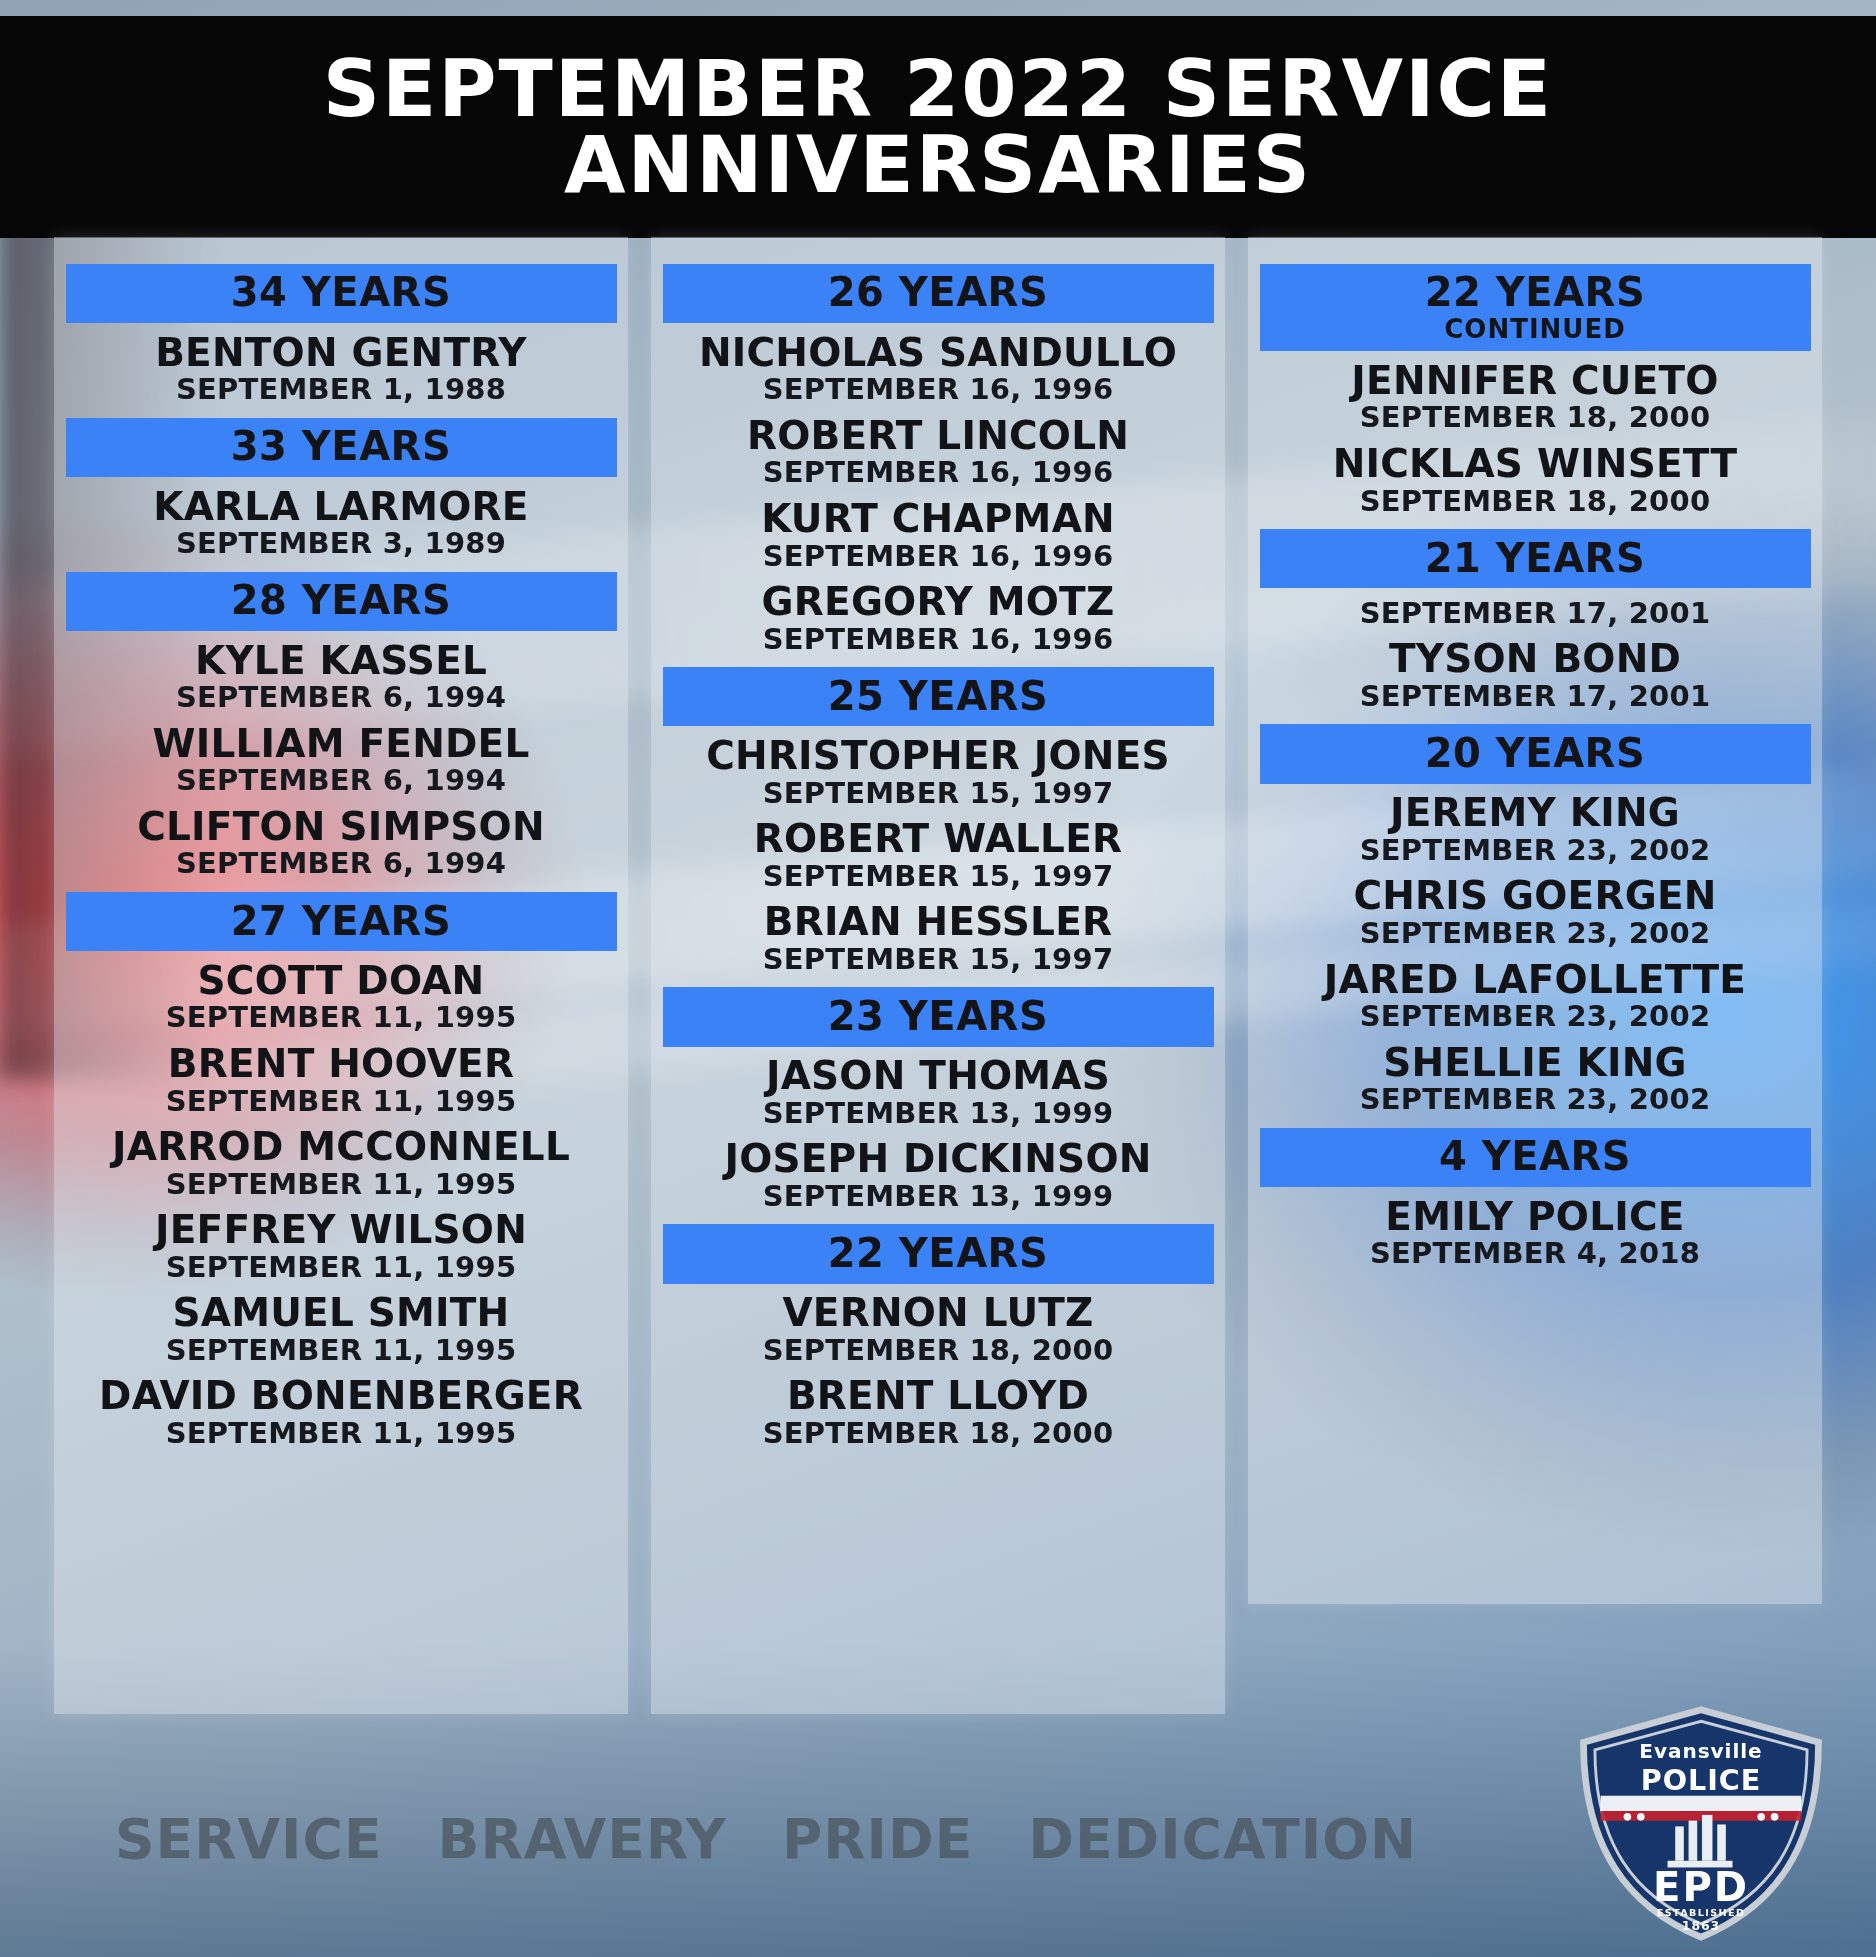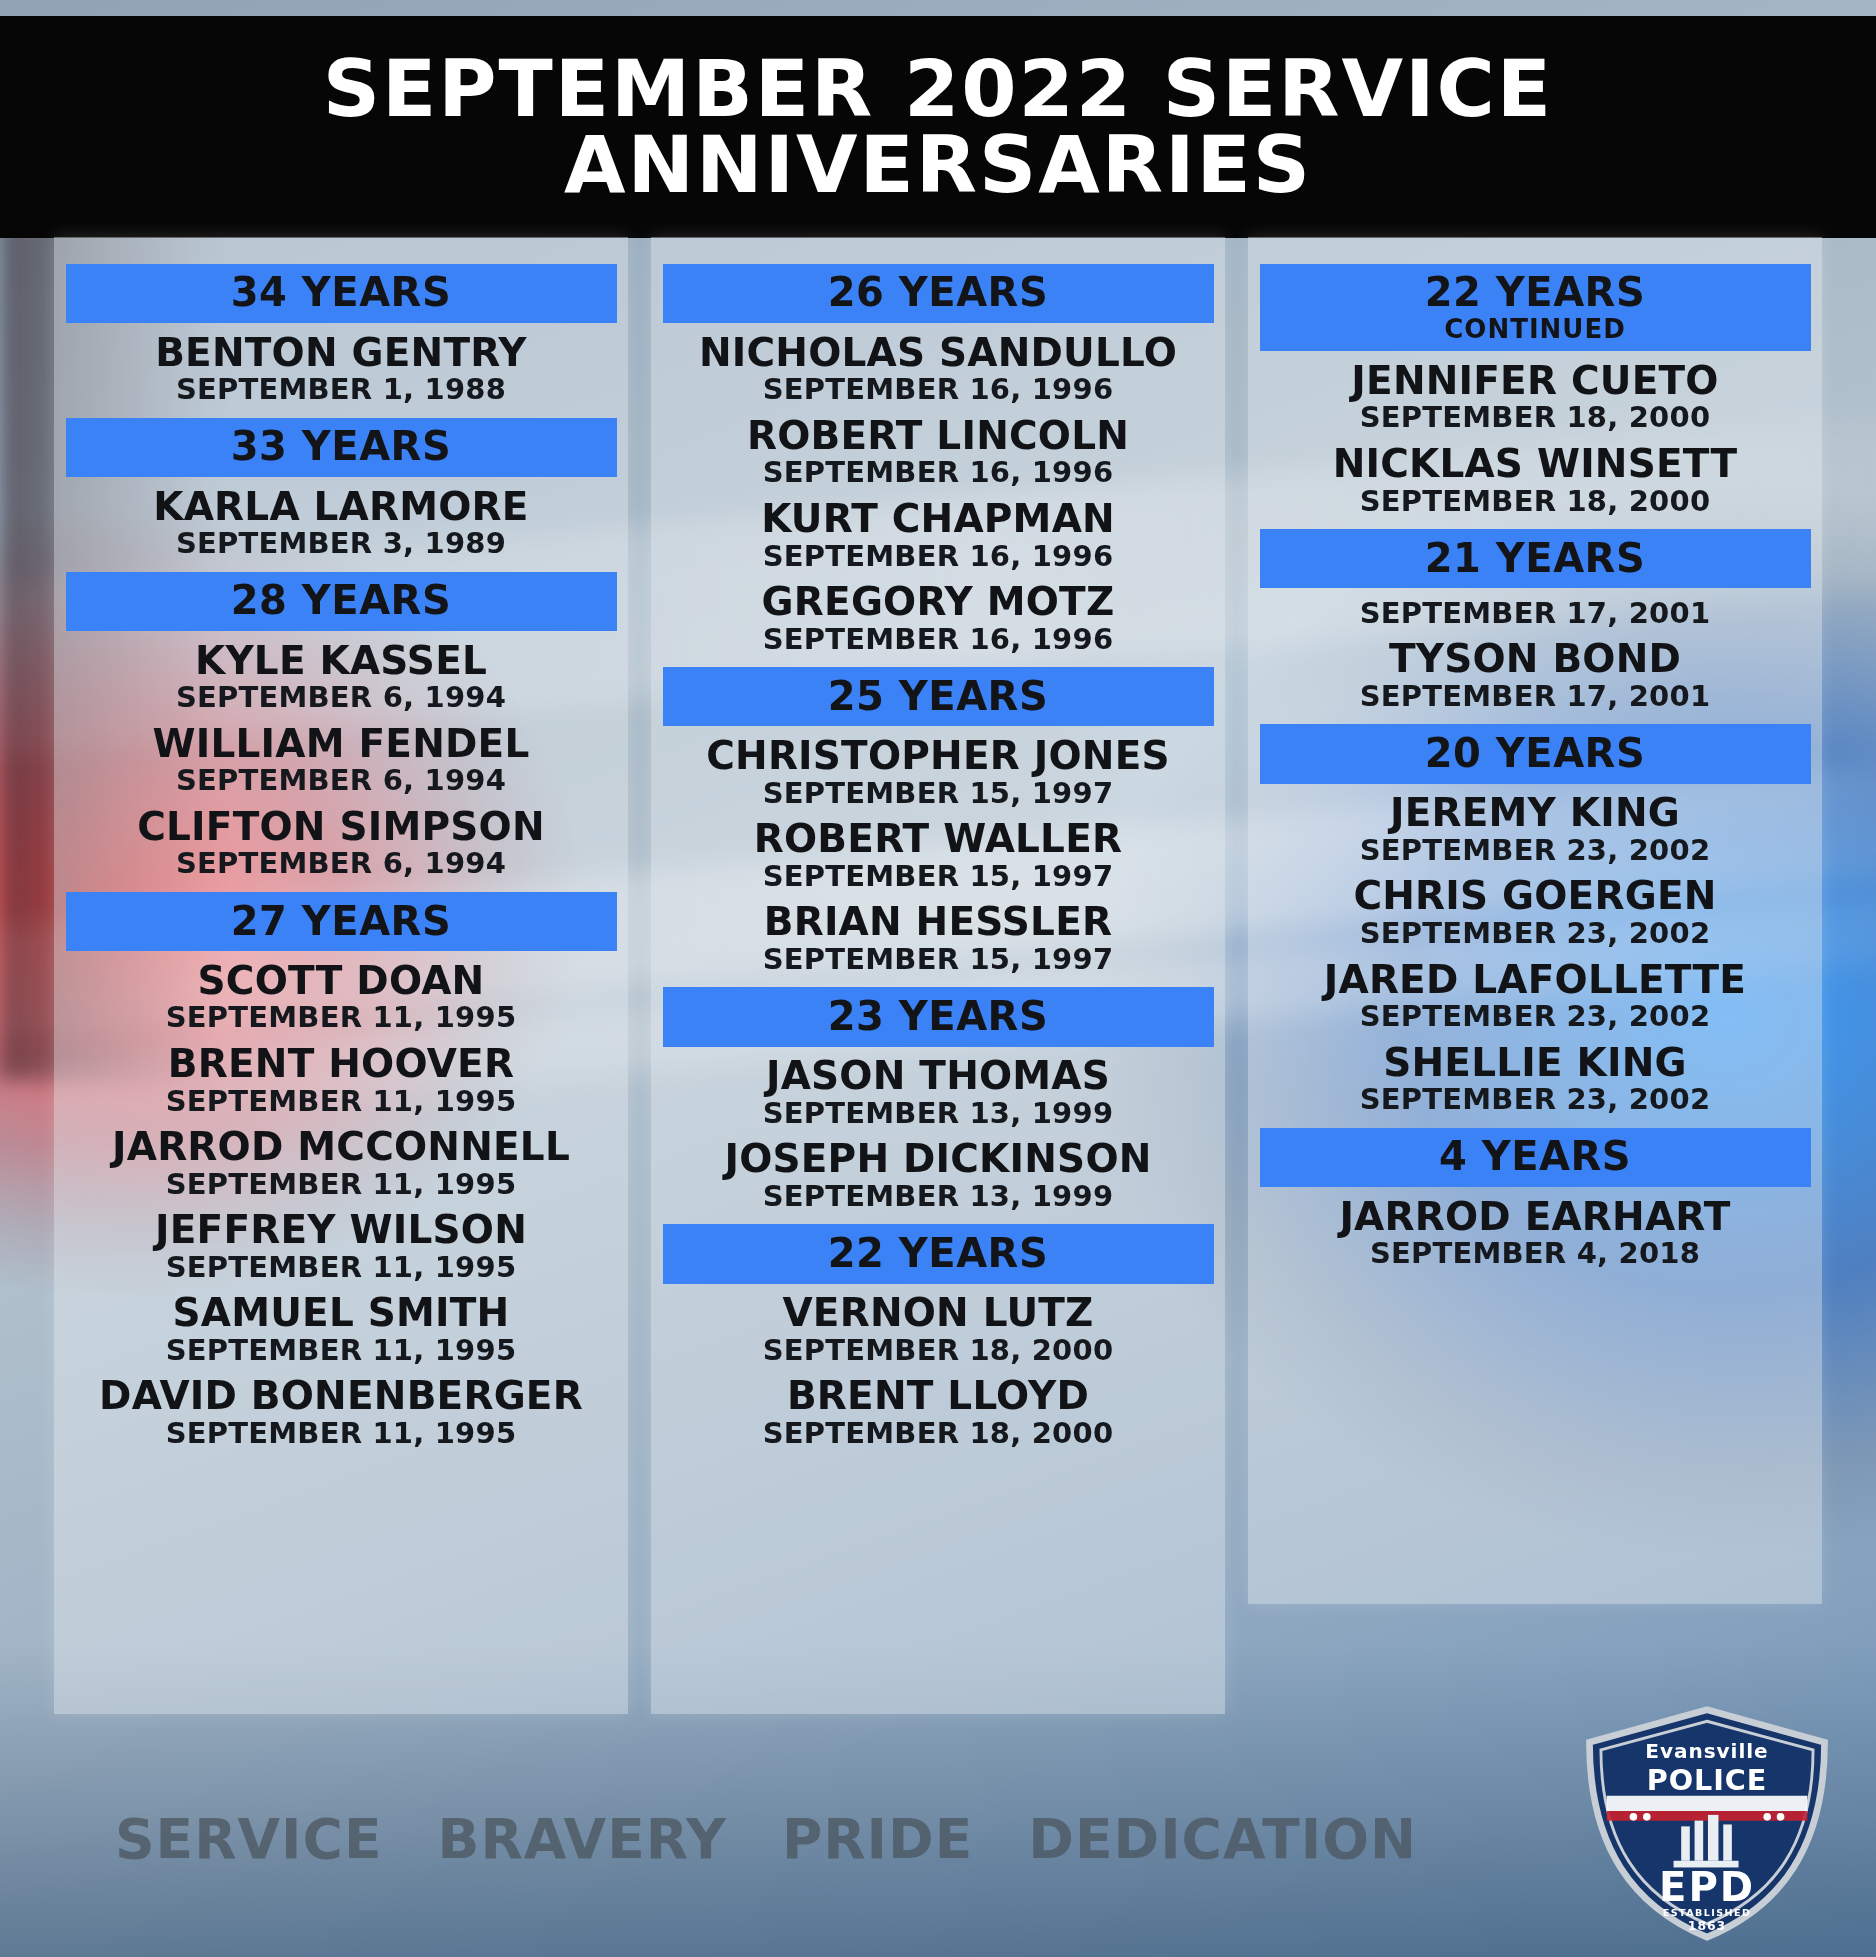--- a/index.html
+++ b/index.html
@@ -155,21 +155,21 @@
   .footer-words span {
     font-size: 55px;
     font-weight: 700;
     color: rgba(75,85,95,0.75);
     letter-spacing: 1px;
     font-family: "DejaVu Sans", sans-serif;
   }
   
   .badge {
     position: absolute;
-    right: 40px;
+    right: 46px;
     bottom: 15.3px;
     width: 258px;
     height: 239px;
   }
   .badge svg { display: block; }
 </style>
 </head>
 <body>
 
 <div class="poster">
@@ -342,21 +342,21 @@
           <div class="date">SEPTEMBER 23, 2002</div>
         </div>
         <div class="person">
           <div class="name">SHELLIE KING</div>
           <div class="date">SEPTEMBER 23, 2002</div>
         </div>
         <div class="year-band">
           <div class="y">4 YEARS</div>
         </div>
         <div class="person">
-          <div class="name">JARROD EARHART</div>
+          <div class="name">EMILY POLICE</div>
           <div class="date">SEPTEMBER 4, 2018</div>
         </div>
       </div>
   </div>
 
   <div class="footer">
     <div class="footer-words" id="footer-words">
         <span>SERVICE</span>
         <span>BRAVERY</span>
         <span>PRIDE</span>

